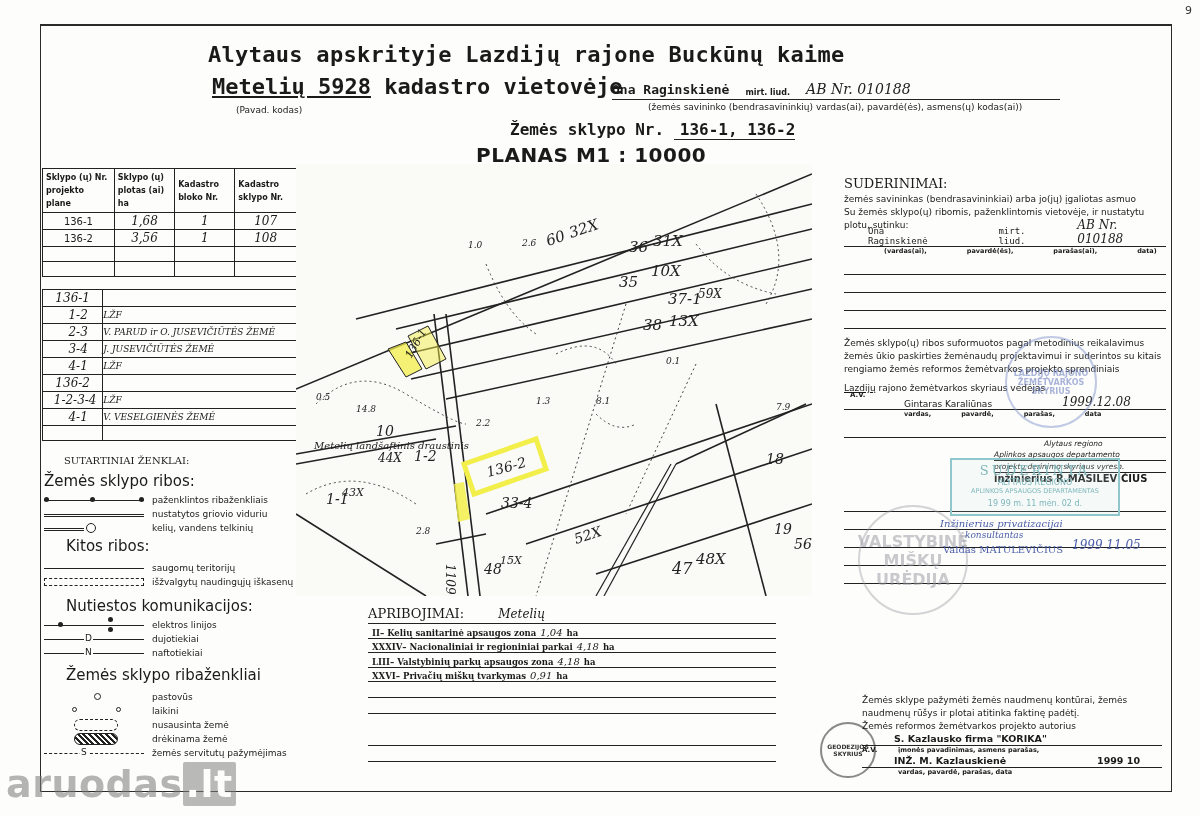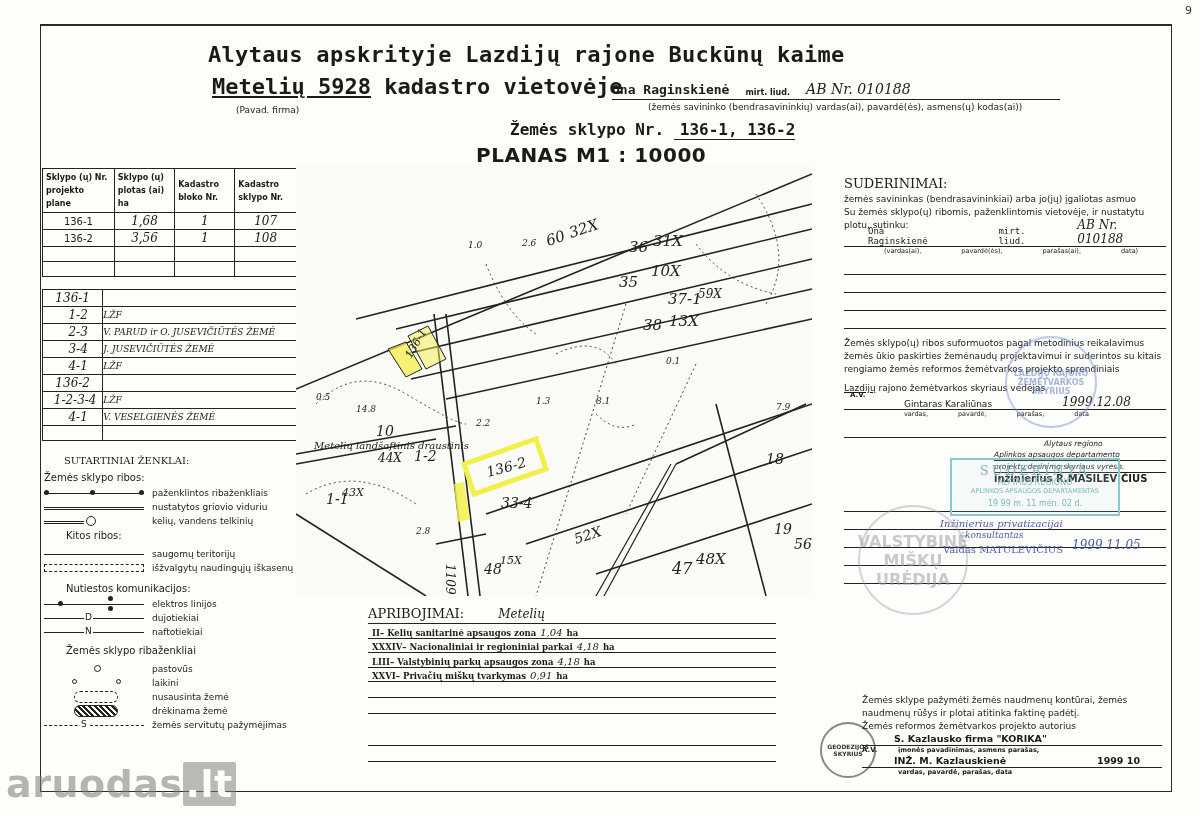--- a/index.html
+++ b/index.html
@@ -39,21 +39,21 @@
     .left-panel { position: absolute; left: 42px; top: 165px; width: 255px; }
     table.grid { border-collapse: collapse; width: 100%; font-size: 8px; }
     table.grid td { border: 1px solid #222; padding: 1px 3px; height: 15px; }
     table.grid th { border: 1px solid #222; padding: 2px 3px; font-weight: bold; text-align: left; font-size: 8px; line-height: 13px; }
     table.grid td.hw { font-family: "DejaVu Serif", serif; font-style: italic; font-size: 12px; text-align: center; }
     table.grid td.pl { font-size: 10px; text-align: center; }
     .adj-table td.hw { text-align: left; font-size: 11px; }
     .adj-table td.hw2 { font-family: "DejaVu Serif", serif; font-style: italic; font-size: 9px; padding-left: 0; }
     .legend { position: absolute; left: 44px; top: 455px; width: 250px; font-size: 9px; }
     .legend .heading { font-family: "DejaVu Serif", serif; font-weight: normal; font-size: 10px; margin-left: 20px; margin-bottom: 6px; }
-    .legend .sub { font-size: 10px; margin: 2px 0 3px 0; }
+    .legend .sub { font-size: 15px; margin: 2px 0 3px 0; }
     .legend .sub.ind { margin-left: 22px; }
     .leg-row { display: flex; align-items: center; height: 14px; }
     .leg-sym { width: 100px; height: 12px; position: relative; margin-right: 8px; }
     .leg-txt { font-size: 9px; }
     .sym-line { position: absolute; left: 0; right: 0; top: 6px; border-top: 1.3px solid #222; }
     .sym-dot { position: absolute; top: 3px; width: 5px; height: 5px; border-radius: 50%; background: #222; }
     .sym-dash { position: absolute; left: 0; right: 0; top: 6px; border-top: 1.5px dashed #222; }
     .sym-box { position: absolute; left: 0; right: 0; top: 2px; height: 8px; border: 1.3px dashed #222; }
     .sym-letter { position: absolute; top: 0; font-size: 9px; background: #fdfdfb; padding: 0 1px; }
     .circ { position: absolute; top: 2px; width: 7px; height: 7px; border: 1.5px solid #222; border-radius: 50%; }
@@ -69,21 +69,21 @@
     
     .map { position: absolute; left: 296px; top: 164px; width: 516px; height: 432px; overflow: hidden; background: #fafaf7; }
     .map svg { width: 100%; height: 100%; }
     .map-lbl { font-family: "DejaVu Serif", serif; font-style: italic; fill: #222; }
 
     
     .right { position: absolute; left: 844px; top: 176px; width: 322px; font-size: 9px; }
     .right .heading { font-family: "DejaVu Serif", serif; font-size: 13px; margin-bottom: 2px; }
     .right p { line-height: 13px; }
     .rline { border-bottom: 1.2px solid #222; height: 15px; font-size: 10px; display: flex; align-items: flex-end; gap: 20px; padding-left: 24px; }
-    .rcap { font-size: 6.5px; font-weight: normal; display: flex; gap: 40px; padding-left: 40px; height: 10px; }
+    .rcap { font-size: 6.5px; font-weight: bold; display: flex; gap: 40px; padding-left: 40px; height: 10px; }
     .rblank { border-bottom: 1.2px solid #222; height: 18px; }
     .stamp-box {
       position: absolute; left: 950px; top: 458px; width: 170px; height: 58px; border: 2px solid #8fc7cc;
       color: #7fb6bb; font-size: 8px; text-align: center; padding-top: 3px; background: rgba(200,235,238,0.15);
     }
     .stamp-box .big { font-family: "DejaVu Serif", serif; font-size: 13px; letter-spacing: 3px; }
     .round-stamp {
       position: absolute; border: 2px solid rgba(120,140,200,0.45); border-radius: 50%; color: rgba(100,120,190,0.55);
       font-size: 8px; display: flex; align-items: center; justify-content: center; text-align: center; font-weight: bold;
     }
@@ -116,21 +116,21 @@
 <div class="title1 mono">Alytaus apskrityje Lazdijų rajone Buckūnų kaime</div>
 <div class="title2 mono">
   <span class="u">Metelių 5928</span>
   <span>kadastro vietovėje</span>
 </div>
 <div class="owner-line">
   <span class="name mono">Ona Raginskienė</span>
   <span class="small">mirt. liud.</span>
   <span class="code hand">AB Nr. 010188</span>
 </div>
-<div class="povad">(Pavad. firma)</div>
+<div class="povad">(Pavad. kodas)</div>
 <div class="owner-caption">(žemės savininko (bendrasavininkių) vardas(ai), pavardė(ės), asmens(ų) kodas(ai))</div>
 <div class="sklypo-nr mono">
   <span>Žemės sklypo Nr.</span>
   <span class="val">136-1, 136-2</span>
 </div>
 <div class="planas">PLANAS M1 : 10000</div>
 
 <div class="left-panel">
   <table class="grid" style="margin-top:3px;">
     <tbody>

